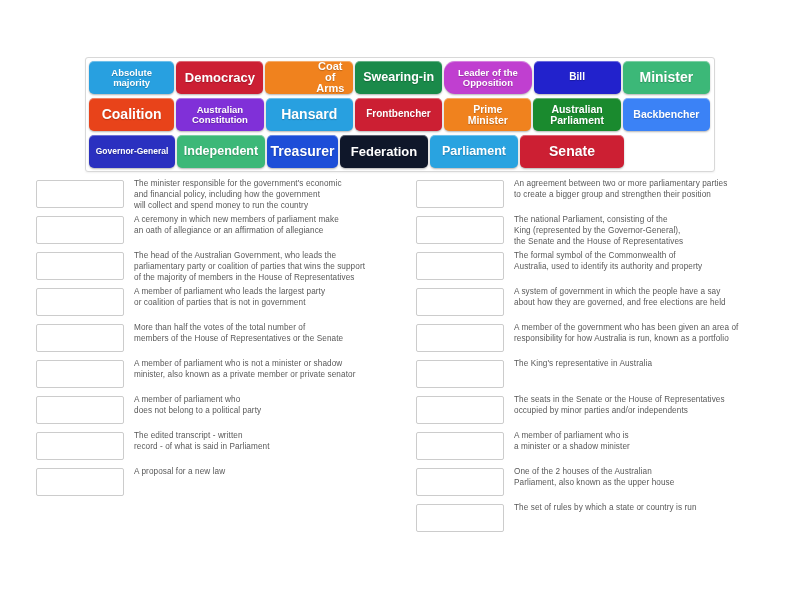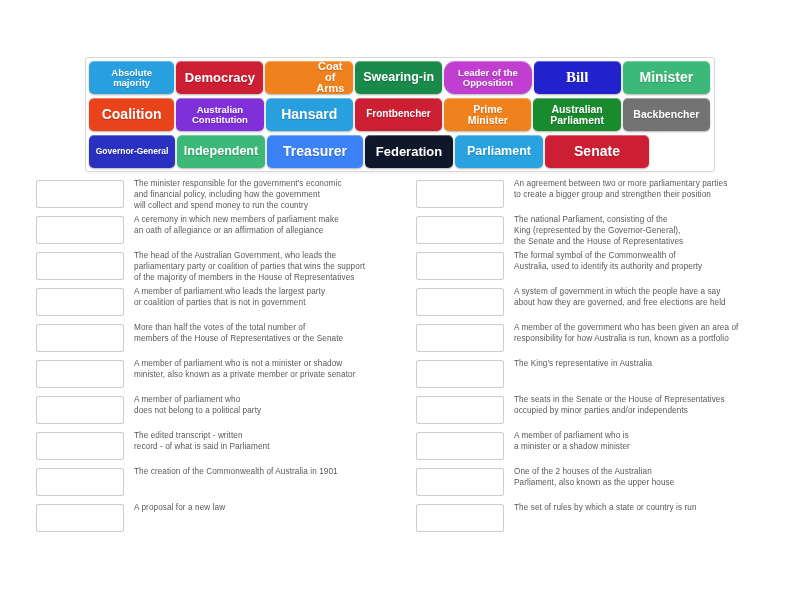--- a/index.html
+++ b/index.html
@@ -109,39 +109,39 @@
 
 <div id="tile-bank">
     <div class="tile-row">
       <div class="tile" style="background: rgb(40, 160, 224); width: 86px; font-size: 9.5px;">Absolute
 majority</div>
       <div class="tile" style="background: rgb(204, 31, 51); width: 88px; font-size: 13px;">Democracy</div>
       <div class="tile" style="background: rgb(240, 130, 30); width: 88px; font-size: 11px; padding-left: 46px;">Coat of Arms</div>
       <div class="tile" style="background: rgb(26, 138, 74); width: 88px; font-size: 12.5px;">Swearing-in</div>
       <div class="tile" style="background: rgb(192, 63, 208); width: 88px; font-size: 9.5px; border-radius: 11px;">Leader of the
 Opposition</div>
-      <div class="tile" style="background: rgb(34, 34, 204); width: 88px; font-size: 15px; font-family: Liberation Serif, serif;">Bill</div>
+      <div class="tile" style="background: rgb(34, 34, 204); width: 88px; font-size: 10px;">Bill</div>
       <div class="tile" style="background: rgb(60, 184, 120); width: 88px; font-size: 14px;">Minister</div>
     </div>
     <div class="tile-row">
       <div class="tile" style="background: rgb(232, 67, 26); width: 86px; font-size: 14px;">Coalition</div>
       <div class="tile" style="background: rgb(128, 48, 216); width: 88px; font-size: 9.5px;">Australian
 Constitution</div>
       <div class="tile" style="background: rgb(40, 160, 224); width: 88px; font-size: 14px;">Hansard</div>
       <div class="tile" style="background: rgb(204, 31, 51); width: 88px; font-size: 10px;">Frontbencher</div>
       <div class="tile" style="background: rgb(240, 130, 30); width: 88px; font-size: 10.5px;">Prime
 Minister</div>
       <div class="tile" style="background: rgb(26, 138, 46); width: 88px; font-size: 10.5px;">Australian
 Parliament</div>
-      <div class="tile" style="background: #737373; width: 88px; font-size: 10.5px;">Backbencher</div>
+      <div class="tile" style="background: #3b82f6; width: 88px; font-size: 10.5px;">Backbencher</div>
     </div>
     <div class="tile-row">
       <div class="tile" style="background: rgb(42, 48, 192); width: 86px; font-size: 8.5px;">Governor-General</div>
       <div class="tile" style="background: rgb(60, 184, 120); width: 88px; font-size: 12.5px;">Independent</div>
-      <div class="tile" style="background: #3b82f6; width: 96px; font-size: 14px;">Treasurer</div>
+      <div class="tile" style="background: #1d4ed8; width: 71px; font-size: 14px;">Treasurer</div>
       <div class="tile" style="background: #0f172a; width: 88px; font-size: 13px;">Federation</div>
       <div class="tile" style="background: rgb(41, 163, 224); width: 88px; font-size: 12.5px;">Parliament</div>
       <div class="tile" style="background: rgb(204, 31, 51); width: 104px; font-size: 14px;">Senate</div>
     </div>
   </div>
 
 <div id="questions">
   <div class="q-column left" id="col-left">
       <div class="q-row">
         <div class="drop-box"></div>
@@ -180,24 +180,20 @@
         <div class="q-text">A member of parliament who
 does not belong to a political party</div>
       </div>
       <div class="q-row">
         <div class="drop-box"></div>
         <div class="q-text">The edited transcript - written
 record - of what is said in Parliament</div>
       </div>
       <div class="q-row">
         <div class="drop-box"></div>
-        <div class="q-text">The creation of the Commonwealth of Australia in 1901</div>
-      </div>
-      <div class="q-row">
-        <div class="drop-box"></div>
         <div class="q-text">A proposal for a new law</div>
       </div>
     </div>
   <div class="q-column right" id="col-right">
       <div class="q-row">
         <div class="drop-box"></div>
         <div class="q-text">An agreement between two or more parliamentary parties
 to create a bigger group and strengthen their position</div>
       </div>
       <div class="q-row">

